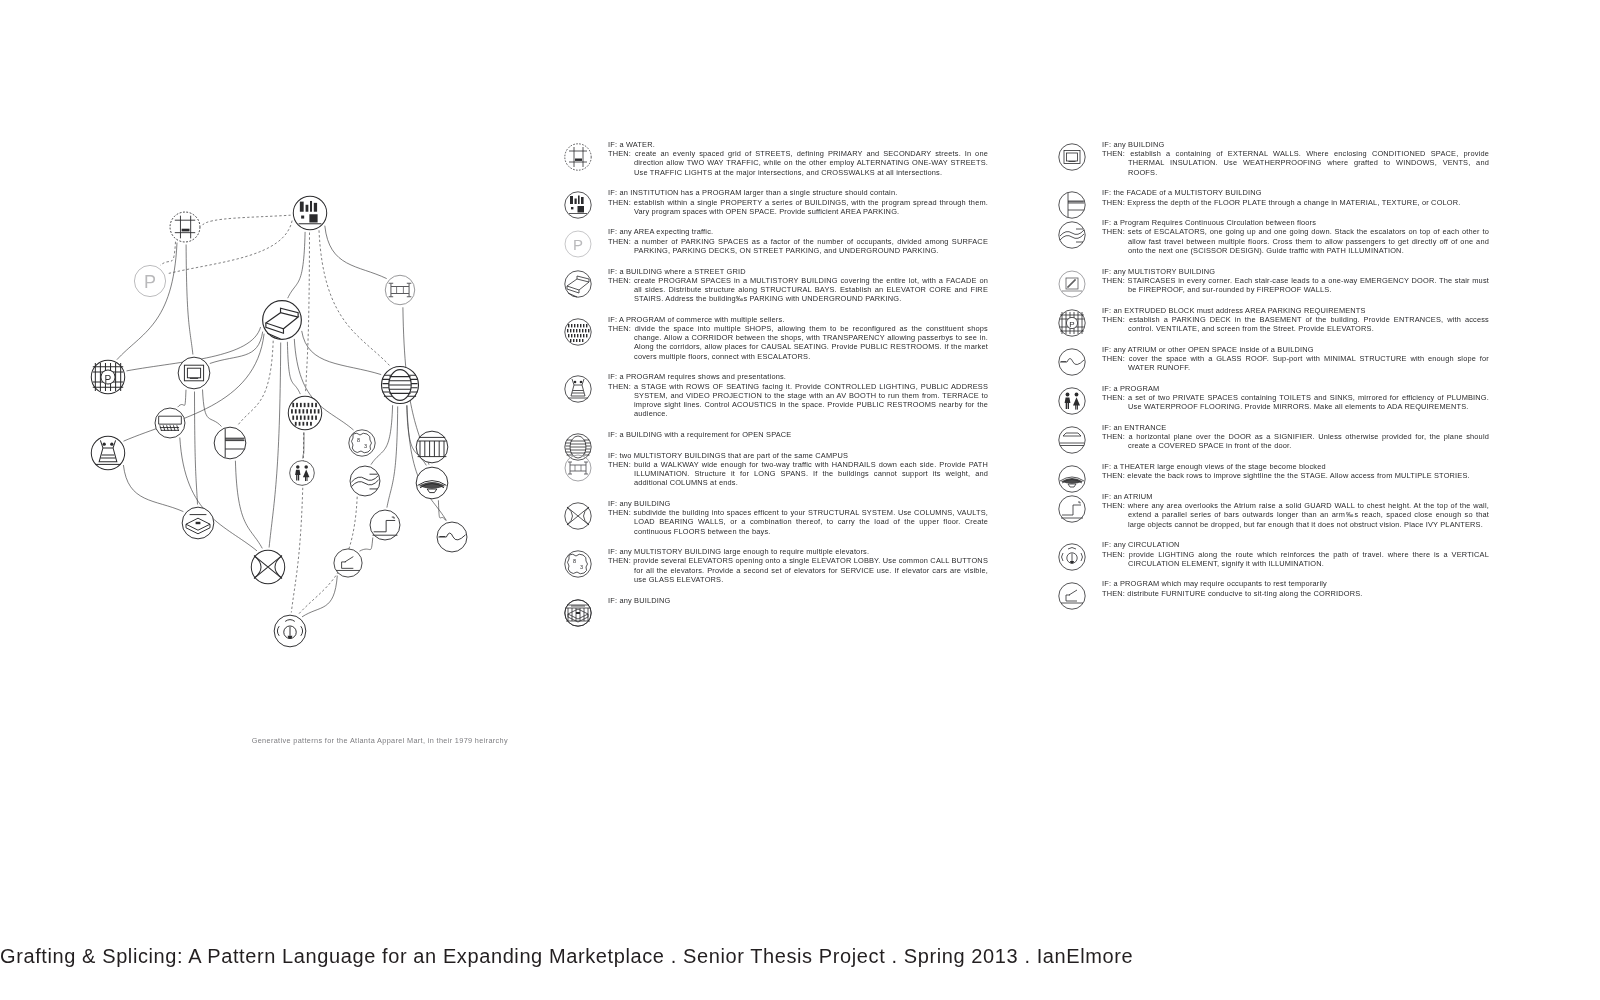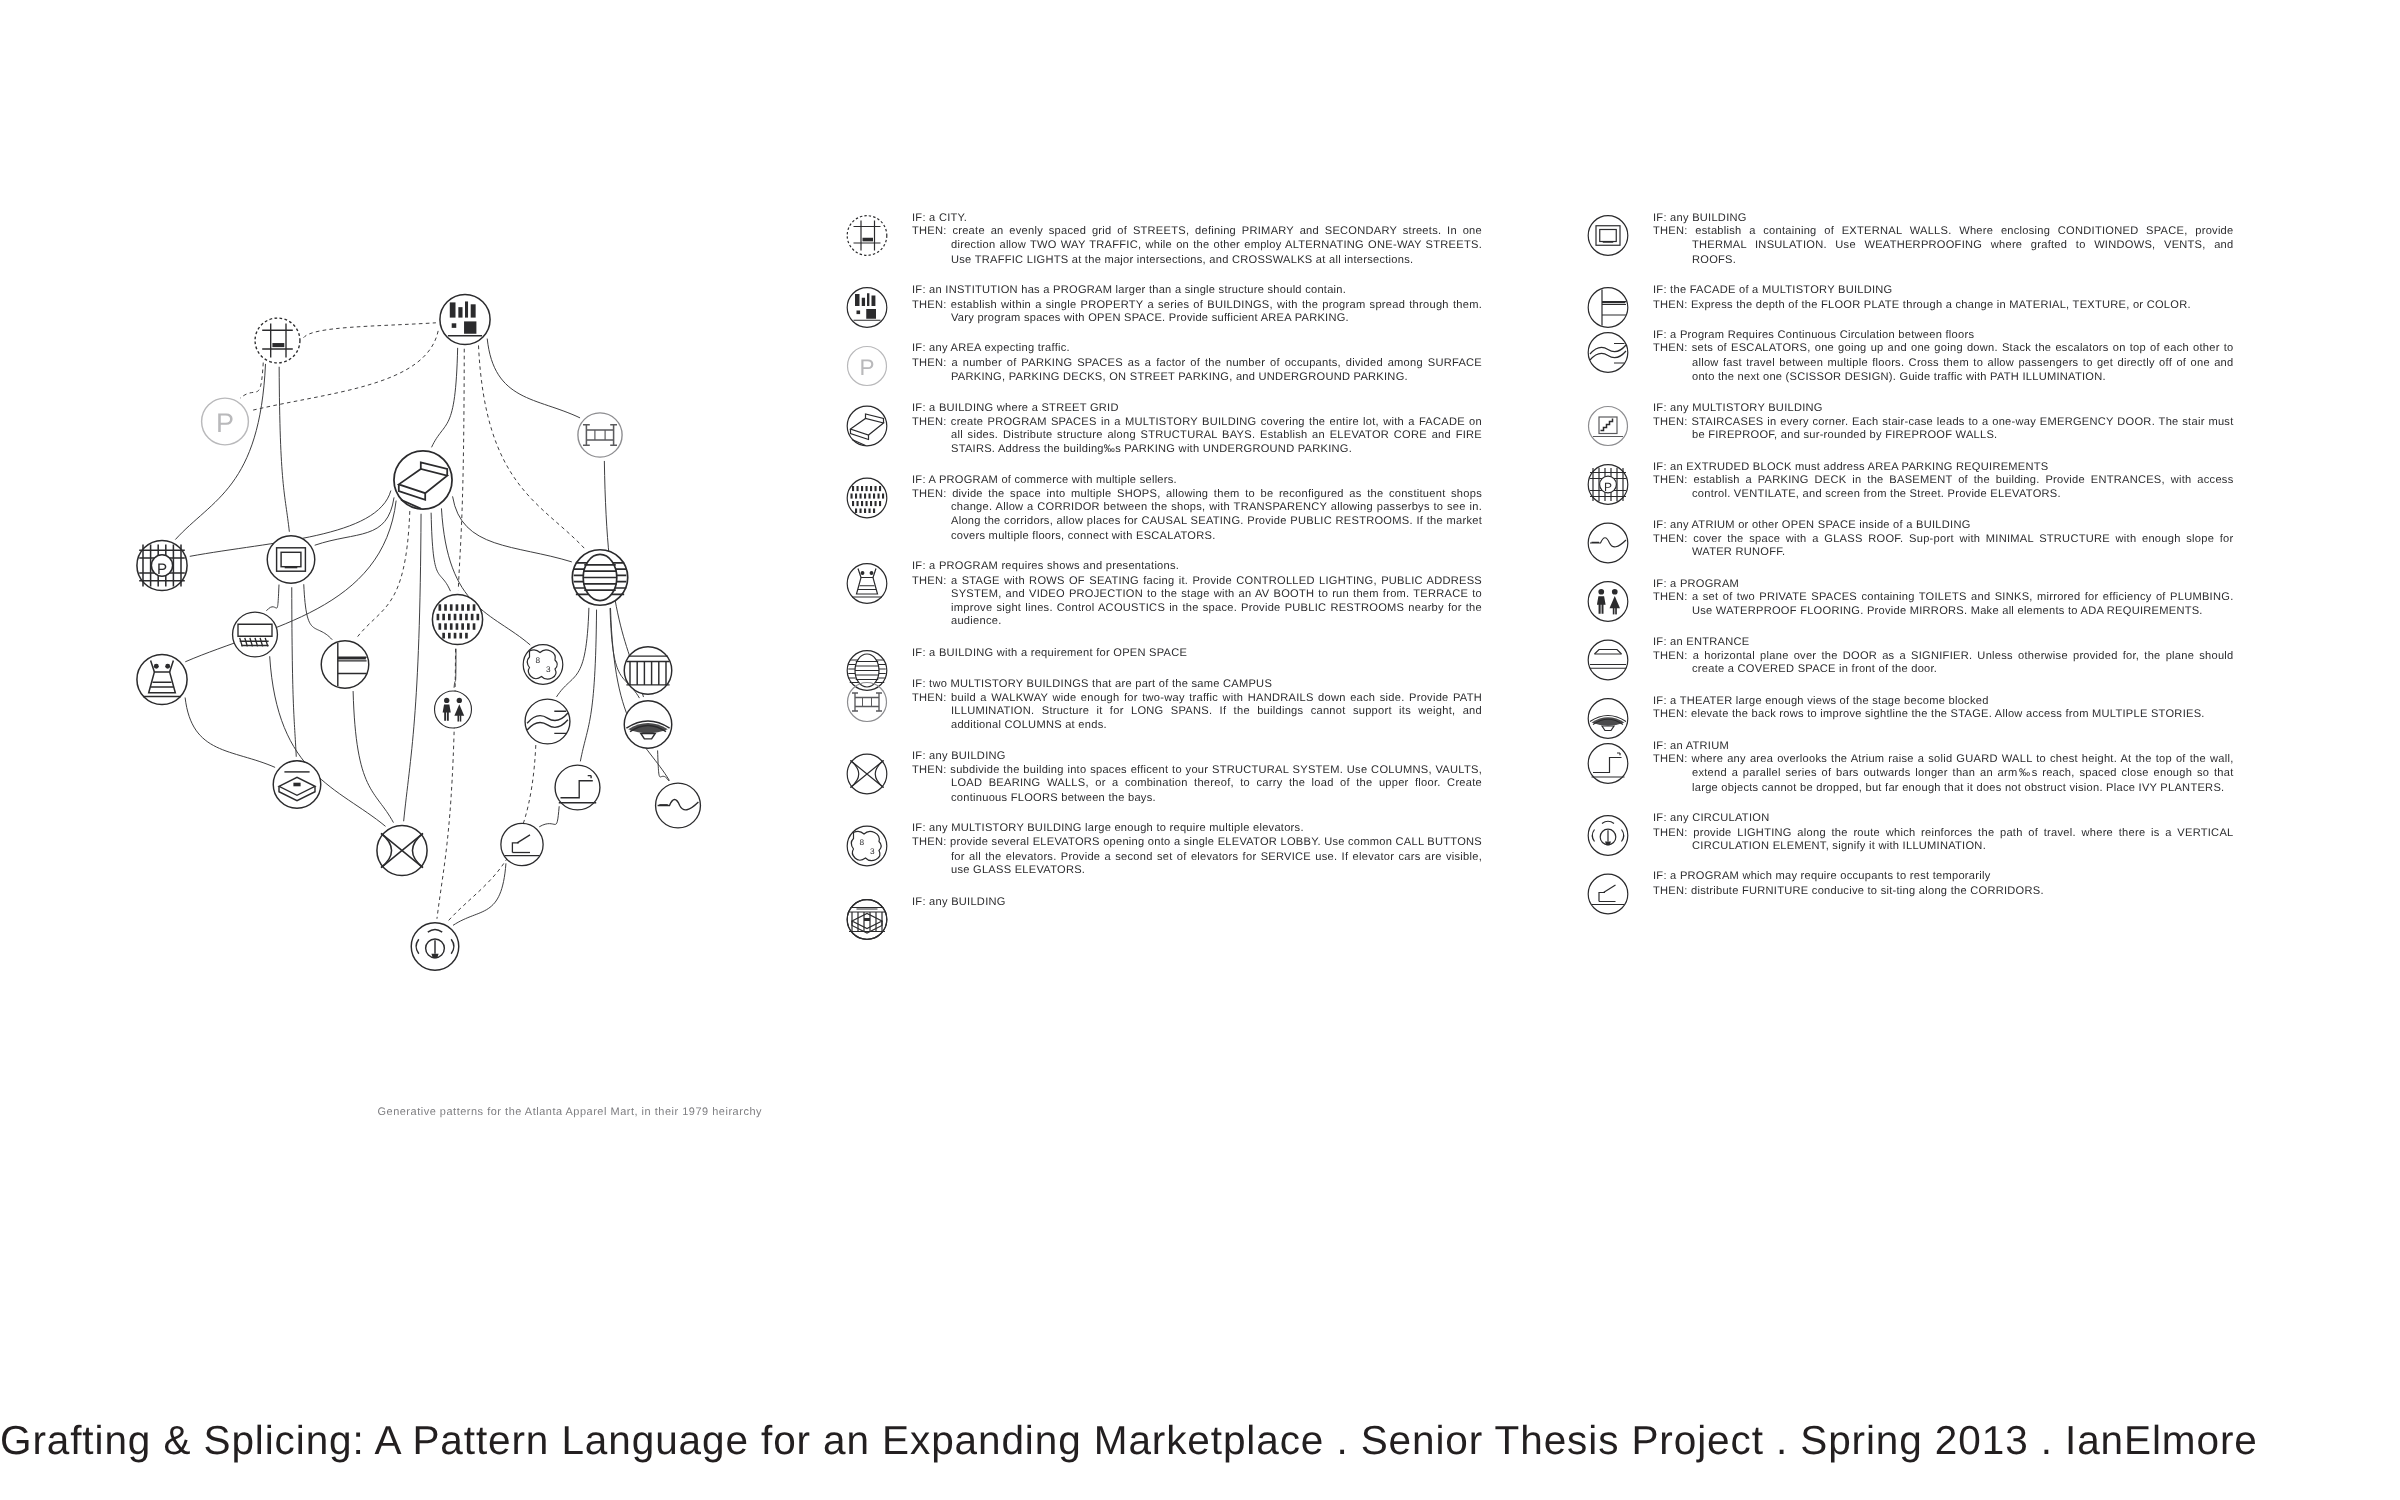--- a/index.html
+++ b/index.html
@@ -28,21 +28,21 @@
     position:absolute;left:0;top:2px;width:30px;height:30px;
   }
   .pattern .ico svg{display:block;width:30px;height:30px;}
   .ptext{font-size:7.4px;line-height:9.2px;letter-spacing:.18px;color:#2b2b2d;}
   .l-if{white-space:normal;}
   .l-then{text-align:justify;text-justify:inter-word;padding-left:26px;text-indent:-26px;}
 
   
   #sheet-title{
     position:absolute;left:0;top:945px;width:1600px;
-    font-size:27px;letter-spacing:.6px;color:#231f20;
+    font-size:20px;letter-spacing:.6px;color:#231f20;
     font-family:"Liberation Sans","DejaVu Sans",sans-serif;
     white-space:nowrap;
   }
 </style>
 </head>
 <body>
 
 <div id="diagram-panel">
   <svg id="diagram-svg" viewBox="0 0 450 480">
     <g id="edge-layer" fill="none" stroke="#3a3a3c" stroke-width="0.7">
@@ -354,21 +354,21 @@
 <div class="pattern-col" id="col-left">
     <div class="pattern">
       <span class="ico">
         <svg viewBox="0 0 30 30" xmlns="http://www.w3.org/2000/svg">
           <circle cx="15" cy="15" r="13.2" stroke="#2b2b2d" fill="none" stroke-width="0.8" stroke-dasharray="1.6 1.4"></circle>
      <path d="M6 9h18M6 20h18M11 5v20M20 5v20" stroke="#2b2b2d" fill="none" stroke-width="0.8"></path>
      <rect x="12" y="16.5" width="7" height="2.4" fill="#2b2b2d"></rect>
         </svg>
       </span>
       <div class="ptext">
-        <div class="l-if">IF: a CITY.</div>
+        <div class="l-if">IF: a WATER.</div>
         <div class="l-then">THEN: create an evenly spaced grid of STREETS, defining PRIMARY and SECONDARY streets. In one direction allow TWO WAY TRAFFIC, while on the other employ ALTERNATING ONE-WAY STREETS. Use TRAFFIC LIGHTS at the major intersections, and CROSSWALKS at all intersections.</div>
       </div>
     </div>
     <div class="pattern">
       <span class="ico">
         <svg viewBox="0 0 30 30" xmlns="http://www.w3.org/2000/svg">
           <circle cx="15" cy="15" r="13.2" stroke="#2b2b2d" fill="none" stroke-width="0.8"></circle>
      <rect x="7" y="6" width="3" height="8" fill="#2b2b2d"></rect>
      <rect x="11.5" y="8.5" width="2.2" height="5.5" fill="#2b2b2d"></rect>
      <rect x="15" y="5.5" width="1.6" height="8.5" fill="#2b2b2d"></rect>

